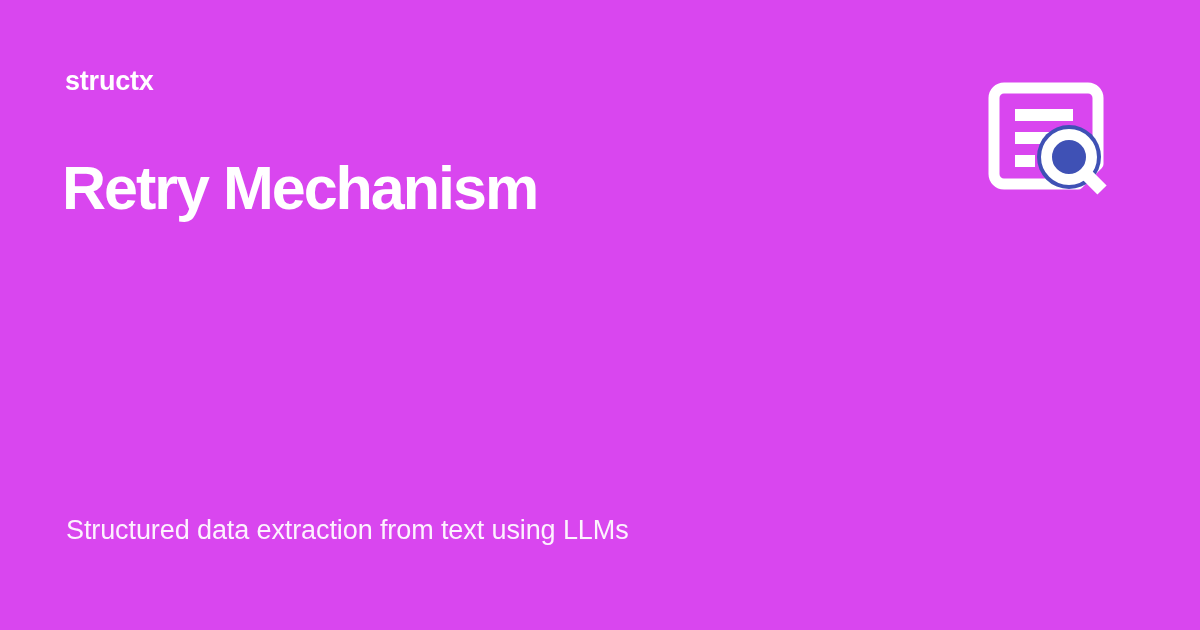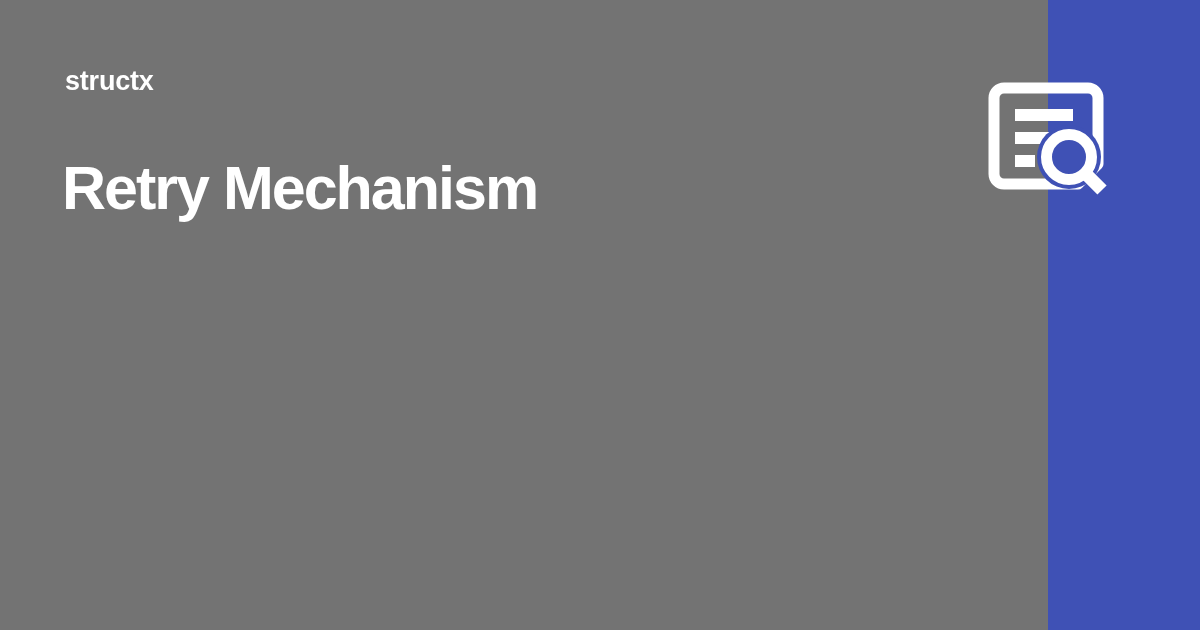--- a/index.html
+++ b/index.html
@@ -10,23 +10,23 @@
   body {
     width: 1200px;
     height: 630px;
     overflow: hidden;
     font-family: "Liberation Sans", sans-serif;
     background: #3f51b5;
   }
 
   .card {
     position: relative;
-    width: 1048px;
+    width: 1200px;
     height: 630px;
-    background: #737373;
+    background: #d946ef;
     box-sizing: border-box;
   }
 
   
   .brand {
     position: absolute;
     left: 65px;
     top: 68px;
     font-size: 27px;
     font-weight: 700;
@@ -79,20 +79,21 @@
 </style>
 </head>
 <body>
 
 <div class="card">
 
   <div class="brand">structx</div>
 
   <h1 class="title">Retry Mechanism</h1>
 
+  <div class="subtitle">Structured data extraction from text using LLMs</div>
 
   <div class="logo-icon">
     <svg viewBox="0 0 136 136" xmlns="http://www.w3.org/2000/svg" aria-hidden="true">
 
       <path d="M22 20 H106 a10 10 0 0 1 10 10 V96 L96 116 H22 a10 10 0 0 1 -10 -10 V30 a10 10 0 0 1 10 -10 Z" fill="none" stroke="#ffffff" stroke-width="11" stroke-linejoin="round" stroke-linecap="round"></path>
 
       <rect x="33" y="41" width="58" height="12" fill="#ffffff"></rect>
       <rect x="33" y="64" width="42" height="12" fill="#ffffff"></rect>
       <rect x="33" y="87" width="20" height="12" fill="#ffffff"></rect>
 

